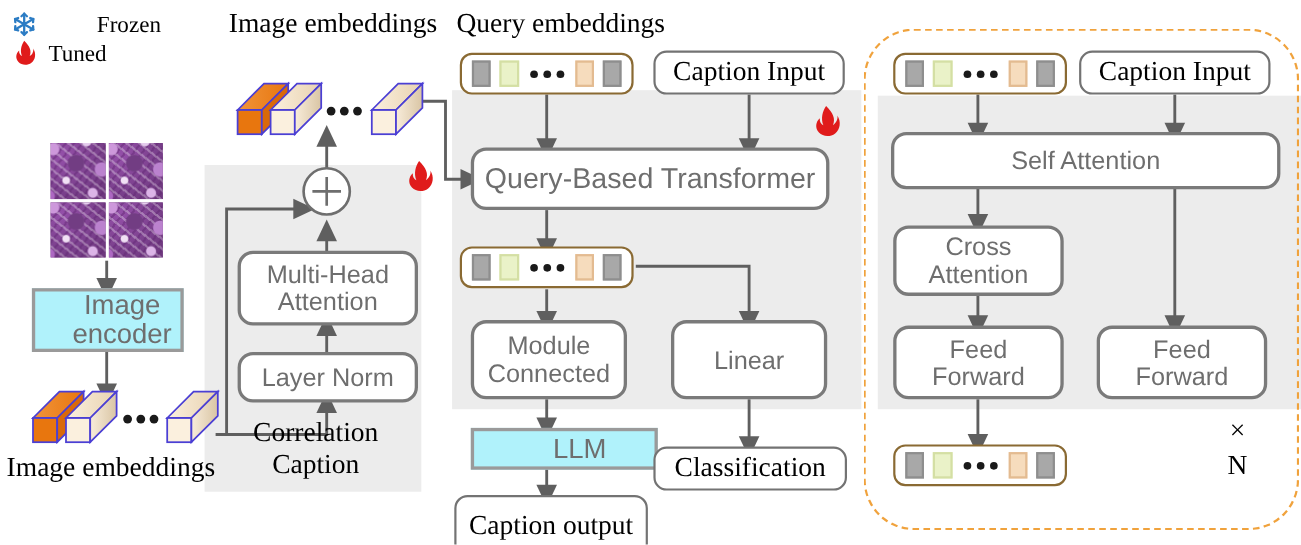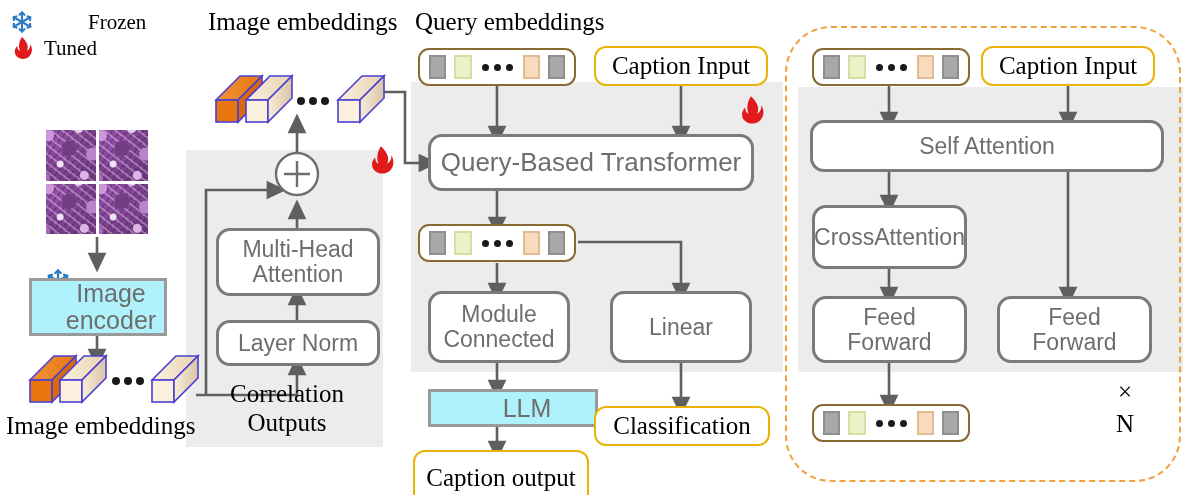--- a/index.html
+++ b/index.html
@@ -15,21 +15,21 @@
 
   
   .pbox{position:absolute;box-sizing:border-box;background:#ffffff;
         border:3px solid #7a7a7a;border-radius:14px;
         display:flex;align-items:center;justify-content:center;
         text-align:center;color:#6e6e6e;font-size:23px;line-height:1.08;
         font-family:"Liberation Sans", sans-serif;}
 
   
   .sbox{position:absolute;box-sizing:border-box;background:#ffffff;
-        border:2px solid #eab308;border-radius:12px;
+        border:2px solid #737373;border-radius:12px;
         display:flex;align-items:center;justify-content:center;
         text-align:center;color:#000;font-size:25px;
         font-family:"Liberation Serif", serif;}
 
   
   .cbox{position:absolute;box-sizing:border-box;background:#b0f2fb;
         border:3px solid #9a9a9a;
         display:flex;align-items:center;justify-content:center;
         text-align:center;color:#6e6e6e;font-size:25px;line-height:1.08;
         font-family:"Liberation Sans", sans-serif;}
@@ -249,29 +249,29 @@
     <span class="txt">Tuned</span>
   </div>
 
   <div class="histo" style="left:46px;top:130px;width:102px;height:104px;">
     <div class="q"></div>
     <div class="q"></div>
     <div class="q"></div>
     <div class="q"></div>
   </div>
 
-  <div class="cbox" style="left:29px;top:262px;width:138px;height:58px;padding-left:26px;margin-top:16px;">
+  <div class="cbox" style="left:29px;top:262px;width:138px;height:58px;padding-left:26px;">
     <span>Image encoder</span>
   </div>
 
   <div class="slabel" style="left:208px;top:8px;">Image embeddings</div>
   <div class="slabel" style="left:6px;top:412px;">Image embeddings</div>
   <div class="slabel" style="left:415px;top:8px;">Query embeddings</div>
   <div class="slabel c" style="left:222px;top:380px;width:130px;">Correlation</div>
-  <div class="slabel c" style="left:222px;top:409px;width:130px;">Outputs</div>
+  <div class="slabel c" style="left:222px;top:409px;width:130px;">Caption</div>
   <div class="slabel c" style="left:1110px;top:378px;width:30px;">×</div>
   <div class="slabel c" style="left:1110px;top:410px;width:30px;">N</div>
 
   <div class="pbox" style="left:216px;top:228px;width:164px;height:68px;flex-direction:column;">
     <span>Multi-Head</span>
     <span>Attention</span>
   </div>
   <div class="pbox" style="left:216px;top:320px;width:164px;height:46px;">
     <span>Layer Norm</span>
   </div>
@@ -340,21 +340,21 @@
   </div>
 
   <div class="sbox" style="left:981px;top:46px;width:174px;height:40px;">
     <span>Caption Input</span>
   </div>
 
   <div class="pbox" style="left:810px;top:120px;width:354px;height:52px;">
     <span>Self Attention</span>
   </div>
 
-  <div class="pbox" style="left:812px;top:205px;width:155px;height:64px;flex-direction:row;">
+  <div class="pbox" style="left:812px;top:205px;width:155px;height:64px;flex-direction:column;">
     <span>Cross</span>
     <span>Attention</span>
   </div>
 
   <div class="pbox" style="left:812px;top:296px;width:155px;height:67px;flex-direction:column;">
     <span>Feed</span>
     <span>Forward</span>
   </div>
 
   <div class="pbox" style="left:997px;top:296px;width:155px;height:67px;flex-direction:column;">

